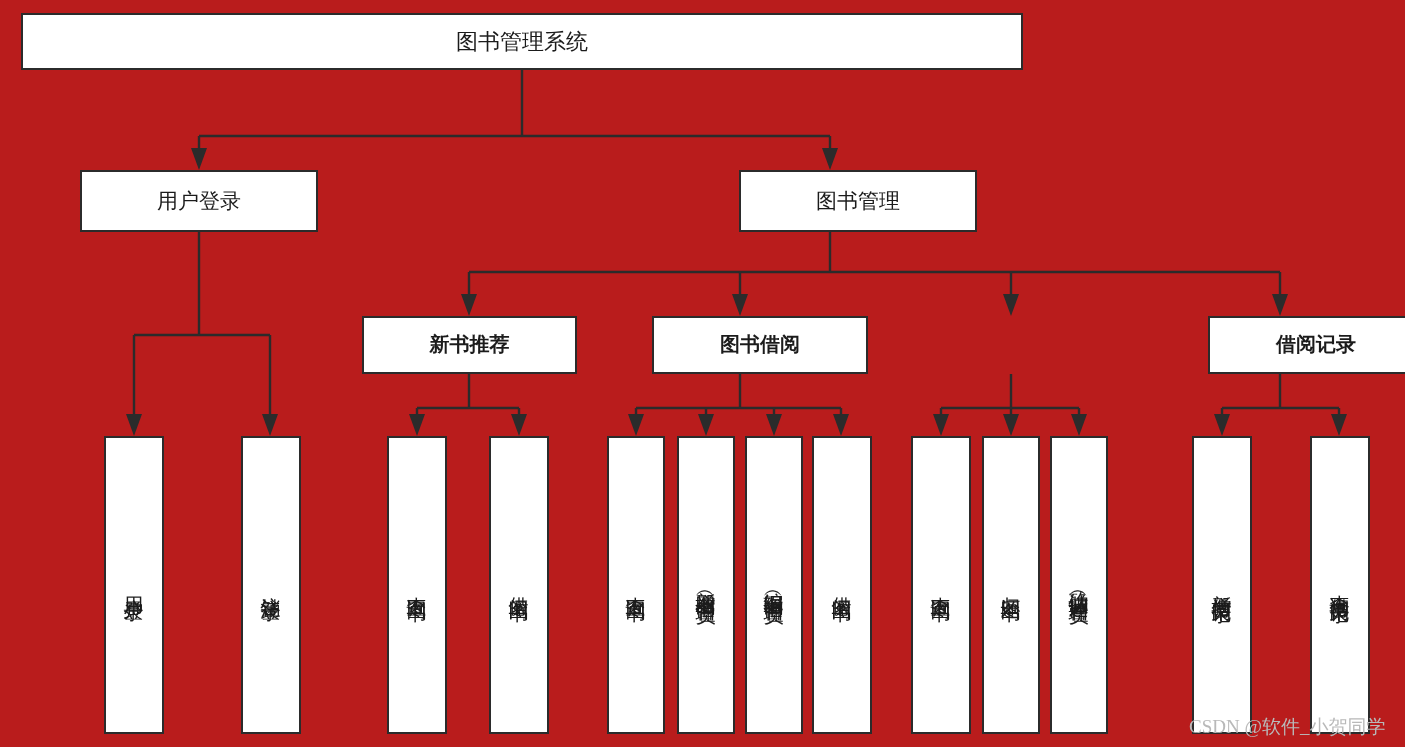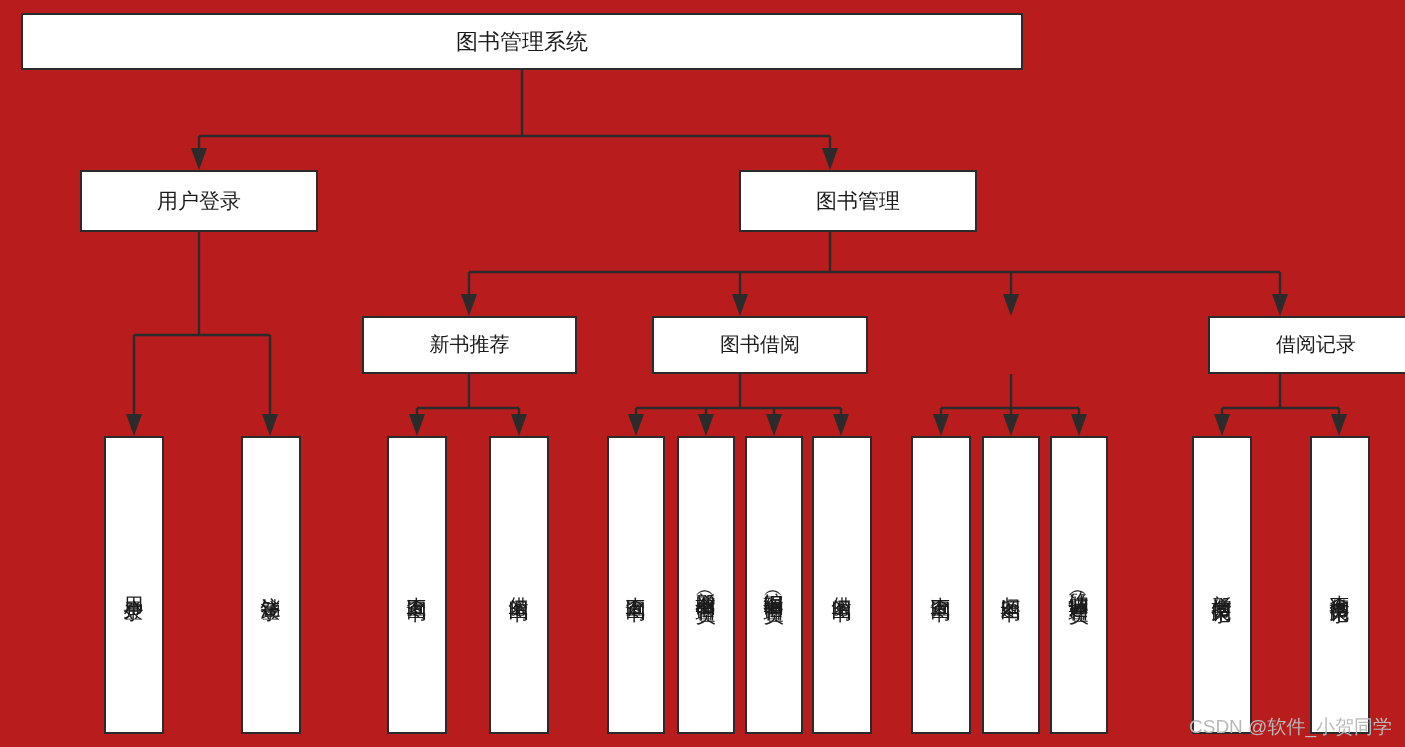--- a/index.html
+++ b/index.html
@@ -24,21 +24,21 @@
     background: #ffffff;
     display: flex;
     align-items: center;
     justify-content: center;
     color: #1b1b1b;
     text-align: center;
     line-height: 1.18;
   }
   .node.root      { font-size: 22px; }
   .node.level2    { font-size: 21px; }
-  .node.level3    { font-size: 20px; }
+  .node.level3    { font-size: 20px; font-weight: bold; }
   .node.leaf {
     font-size: 20px;
     writing-mode: vertical-rl;
     text-orientation: upright;
     padding: 10px 0;
     align-items: center;
     justify-content: center;
     letter-spacing: 2px;
   }
   .node.leaf > .vtxt {
@@ -63,21 +63,21 @@
   }
   #wires polygon { fill: #2b2b2b; }
   
   .watermark {
     position: absolute;
     left: 1189px;
     top: 714px;
     font-size: 19px;
     color: #b9b9b9;
     white-space: nowrap;
-    font-family: Liberation Sans, sans-serif;
+    font-family: Liberation Serif, serif;
   }
 </style>
 </head>
 <body>
 
 <div id="canvas">
 
   <svg id="wires" viewBox="0 0 1405 747" xmlns="http://www.w3.org/2000/svg">
 
     <line x1="522" y1="70" x2="522" y2="136"></line>

